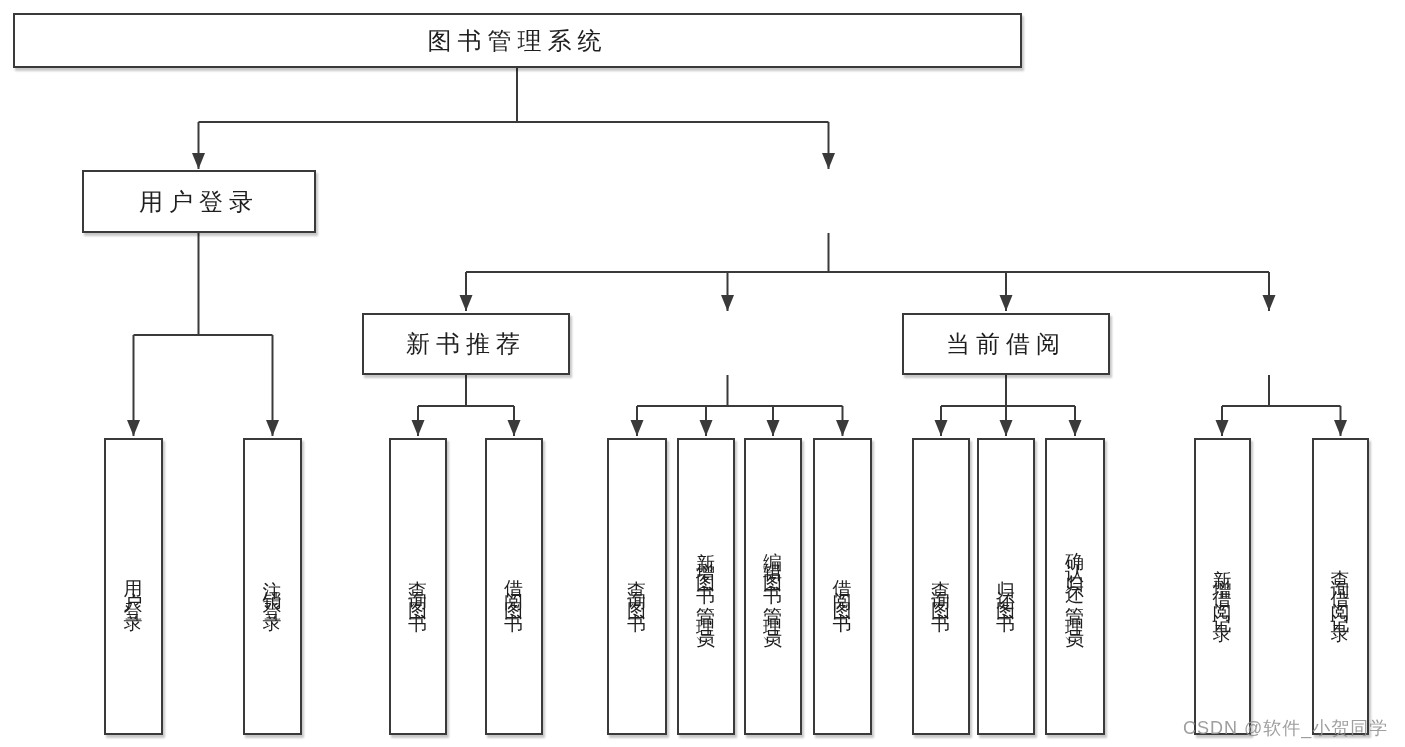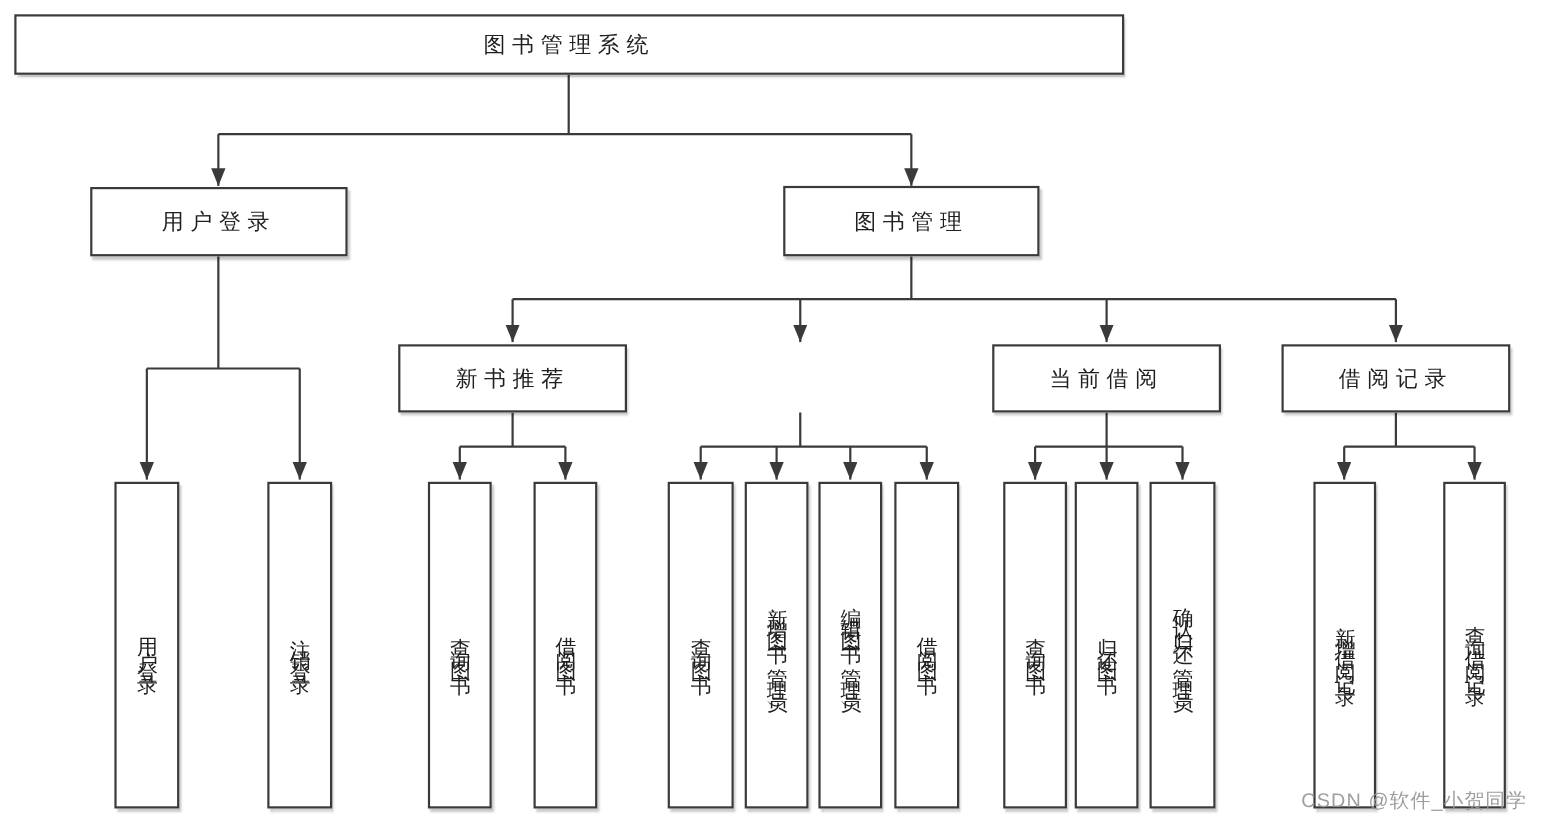--- a/index.html
+++ b/index.html
@@ -6,21 +6,21 @@
   .canvas{
     position:relative;width:1405px;height:747px;background:#ffffff;
     font-family:"Liberation Sans",sans-serif;overflow:hidden;
   }
   .connectors{position:absolute;left:0;top:0;width:1405px;height:747px;}
   .node{
     position:absolute;box-sizing:border-box;background:#ffffff;
     border:2px solid #3a3a3a;display:flex;align-items:center;justify-content:center;
     color:#1f1f1f;box-shadow:2px 3px 2px rgba(0,0,0,0.22);
   }
-  .hlabel{font-size:20px;letter-spacing:6px;white-space:nowrap;}
+  .hlabel{font-size:24px;letter-spacing:6px;white-space:nowrap;}
   .vlabel{
     writing-mode:vertical-rl;text-orientation:mixed;
     font-size:19px;letter-spacing:11px;line-height:1;white-space:nowrap;
   }
   .watermark{
     position:absolute;left:1183px;top:716px;width:215px;
     font-size:18px;color:rgba(150,150,150,0.92);letter-spacing:1px;white-space:nowrap;
   }
 </style>
 </head>
@@ -71,32 +71,26 @@
     </g>
   </svg>
 
   <div class="node" style="left:13px;top:13px;width:1009px;height:55px;">
     <span class="hlabel">图书管理系统</span>
   </div>
 
   <div class="node" style="left:82px;top:170px;width:234px;height:63px;">
     <span class="hlabel">用户登录</span>
   </div>
-  <div class="node" style="left:712px;top:169px;width:233px;height:64px;">
-    <span class="hlabel">图书管理</span>
-  </div>
 
   <div class="node" style="left:362px;top:313px;width:208px;height:62px;align-items:center;">
     <span class="hlabel">新书推荐</span>
   </div>
   <div class="node" style="left:902px;top:313px;width:208px;height:62px;">
     <span class="hlabel">当前借阅</span>
-  </div>
-  <div class="node" style="left:1165px;top:313px;width:208px;height:62px;">
-    <span class="hlabel">借阅记录</span>
   </div>
 
   <div class="node" style="left:104px;top:438px;width:59px;height:297px;">
     <span class="vlabel">用户登录</span>
   </div>
   <div class="node" style="left:243px;top:438px;width:59px;height:297px;">
     <span class="vlabel">注销登录</span>
   </div>
 
   <div class="node" style="left:389px;top:438px;width:58px;height:297px;">

